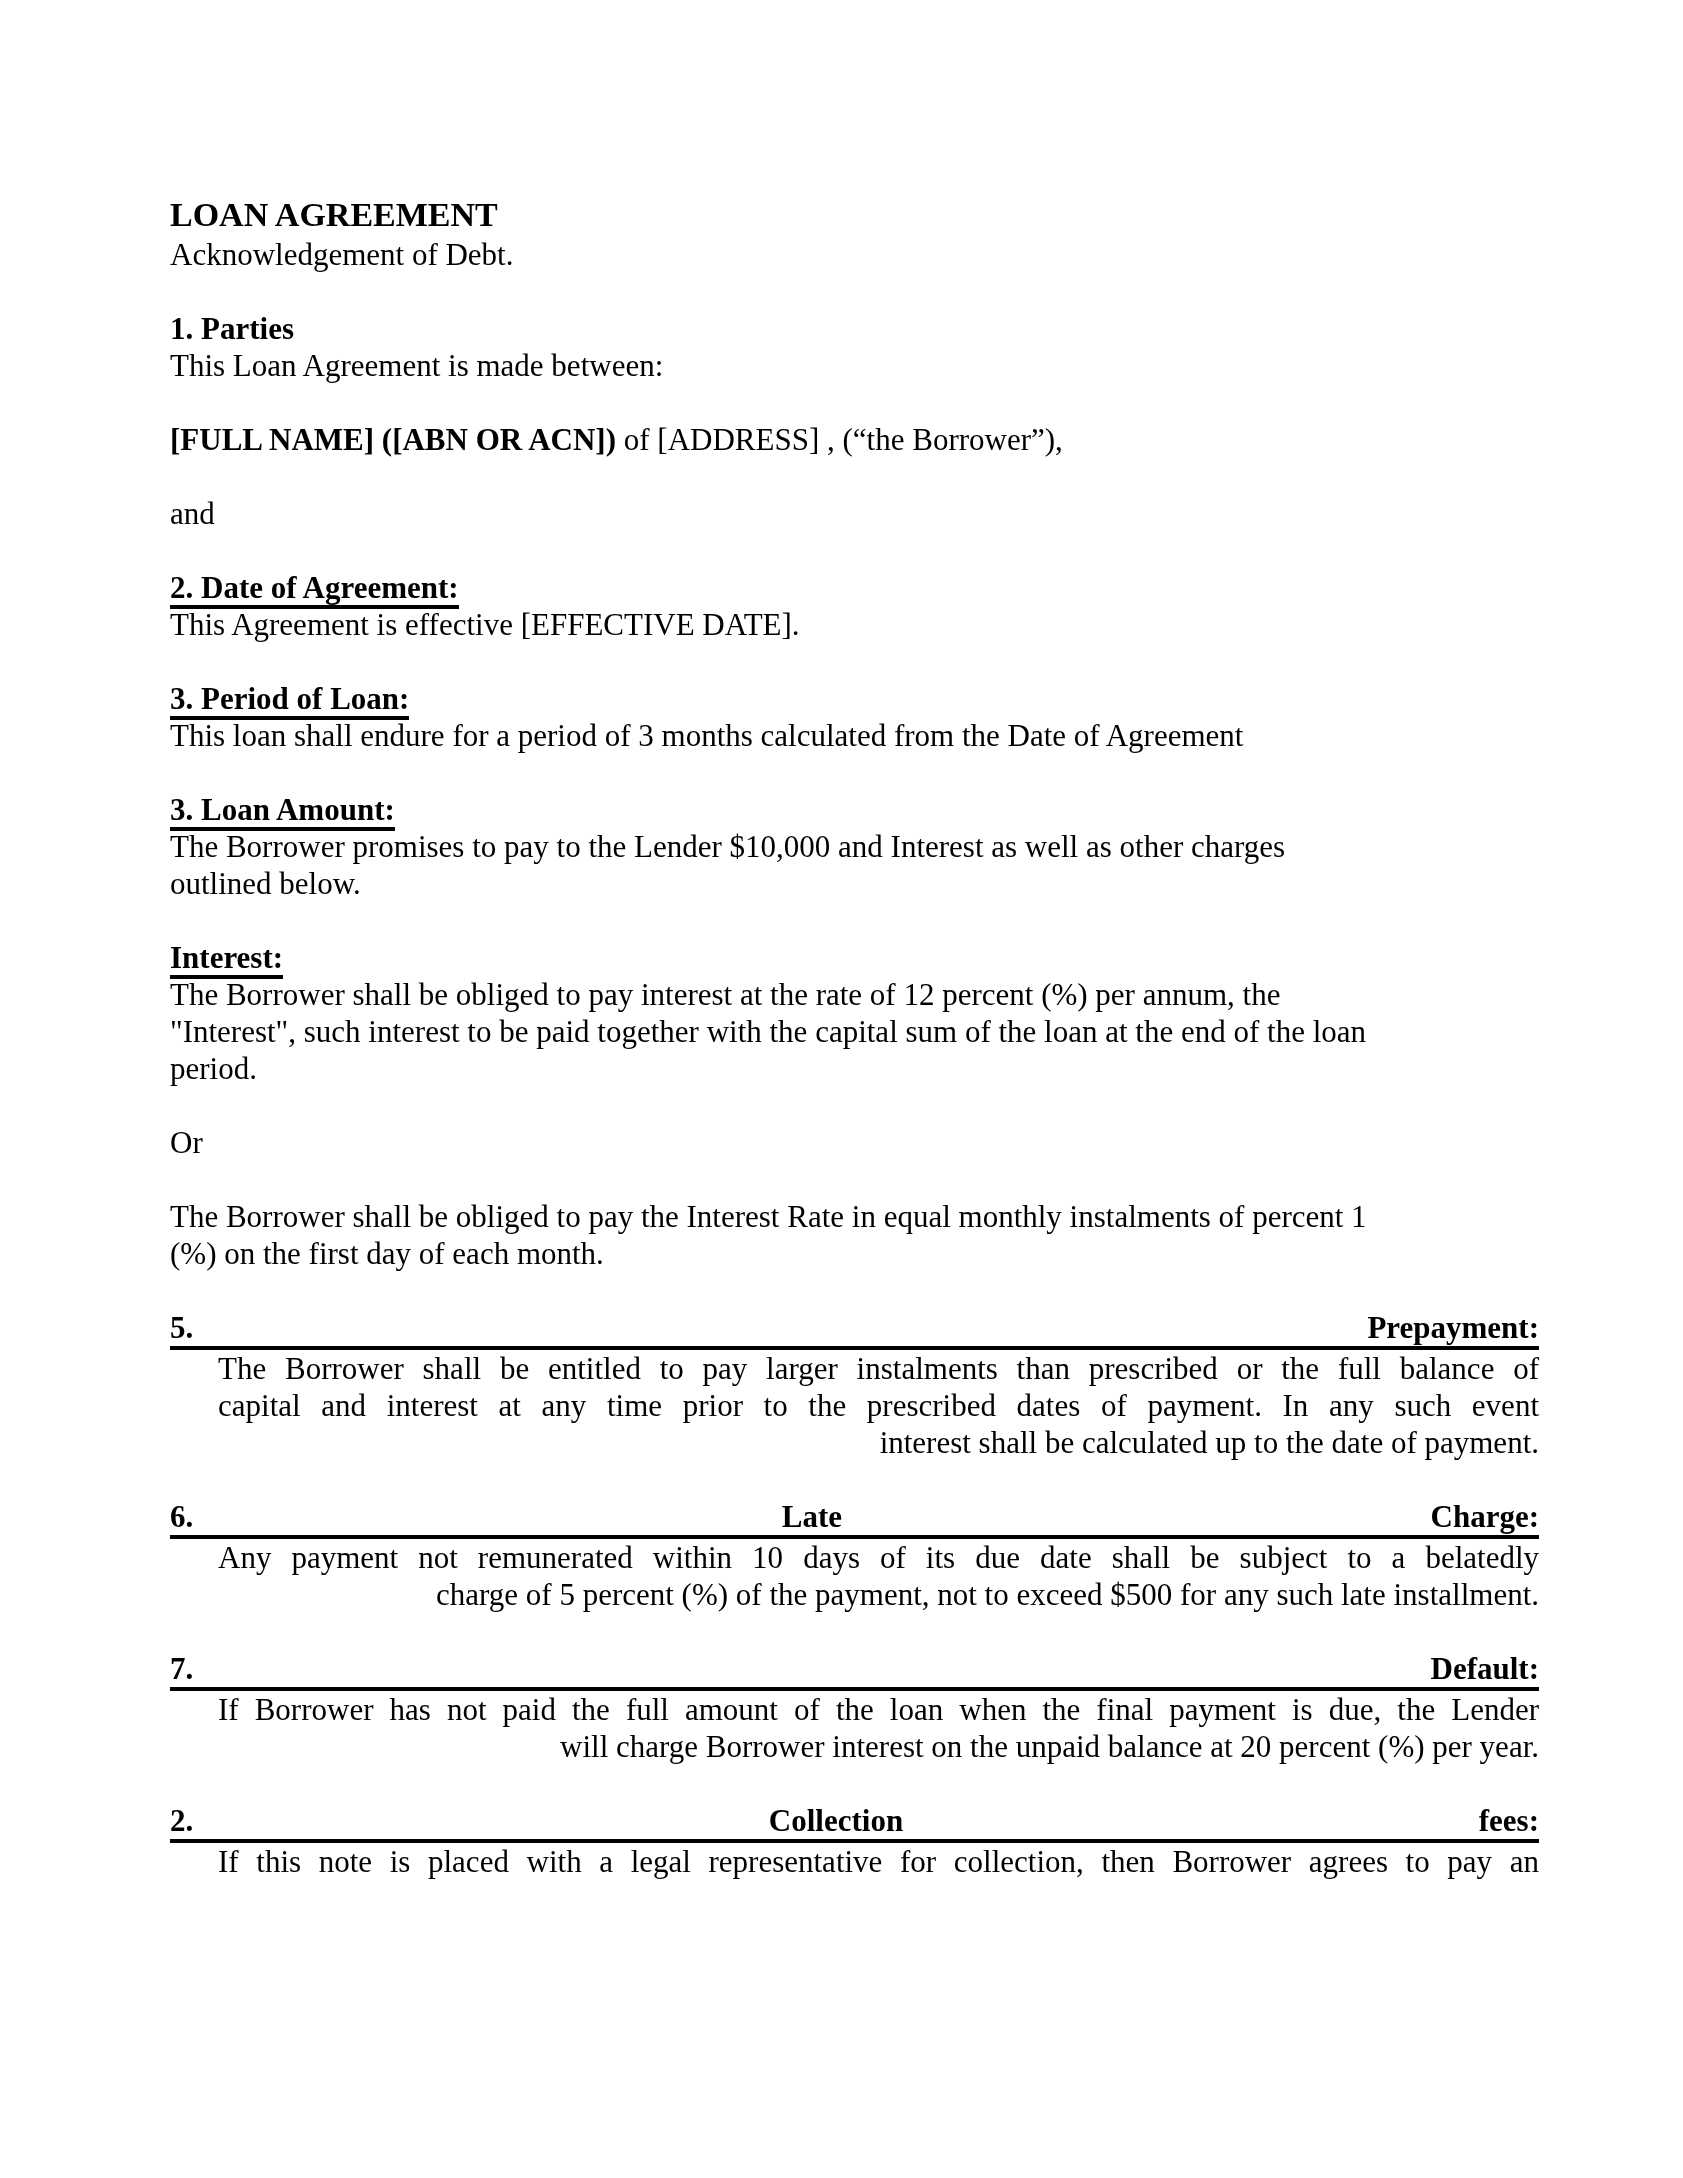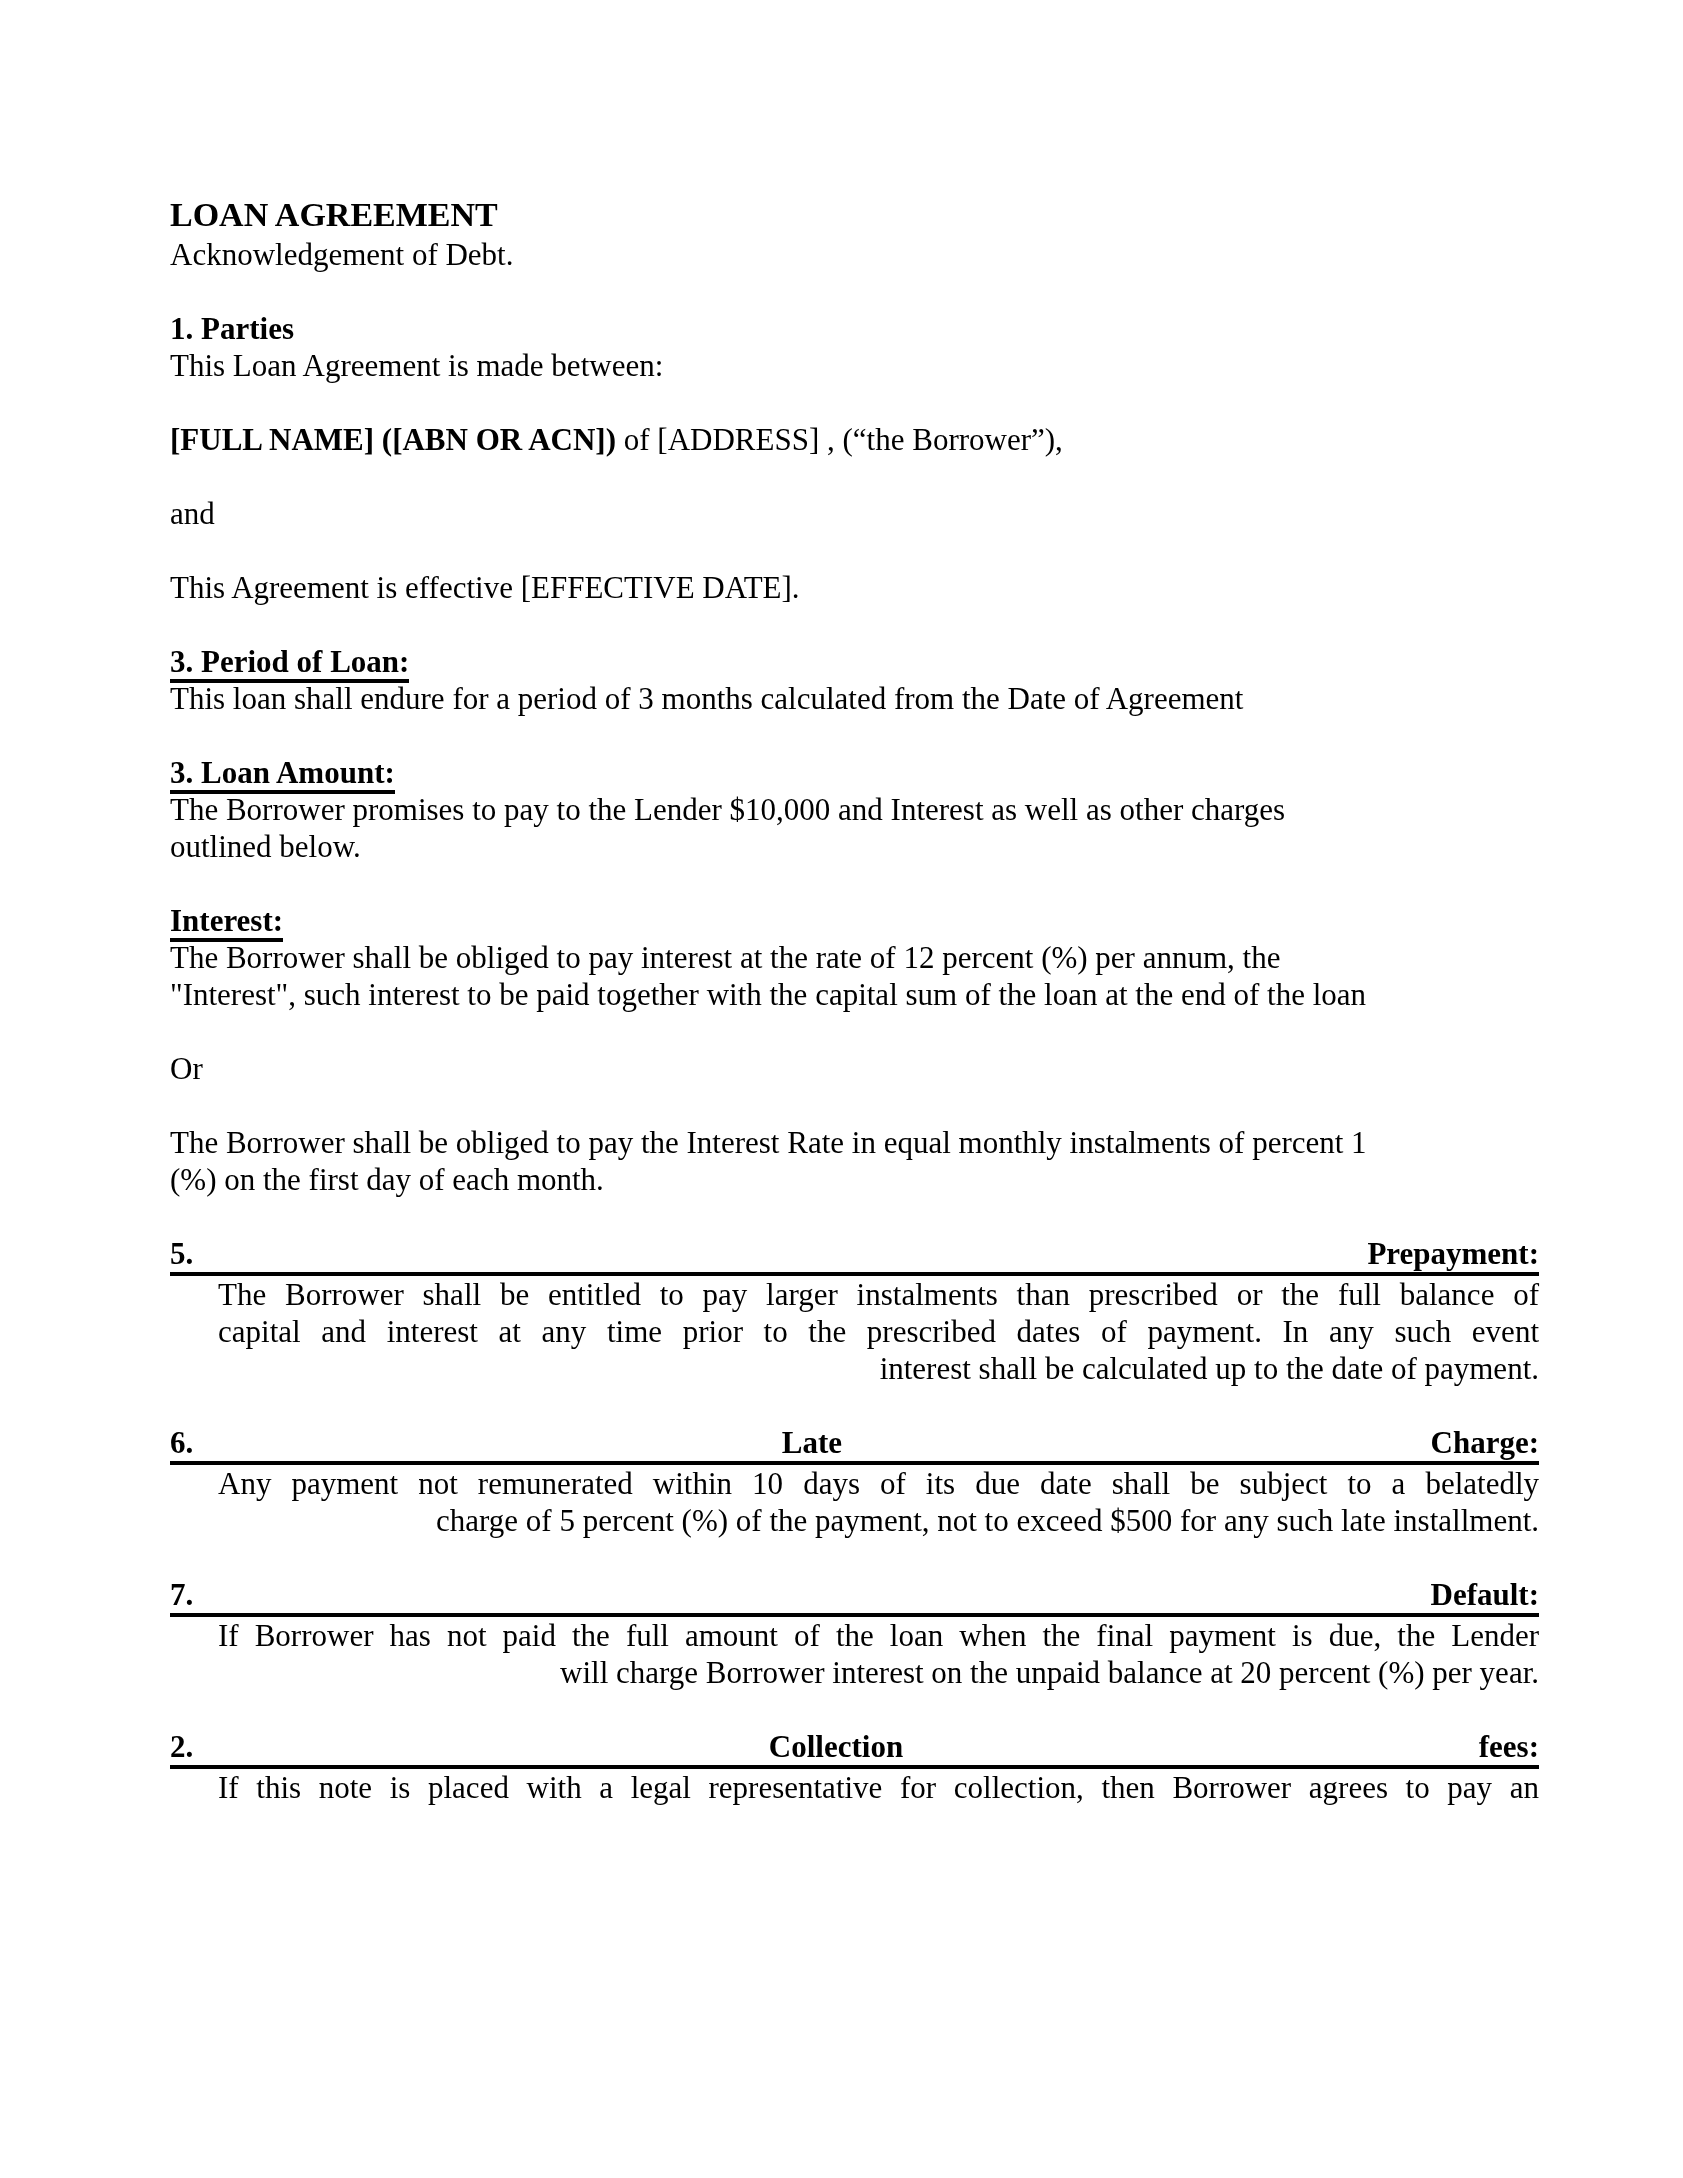--- a/index.html
+++ b/index.html
@@ -53,38 +53,40 @@
       <div class="b">1. Parties</div>
       <div>This Loan Agreement is made between:</div>
     </div>
 
     <div class="block"><span class="b">[FULL NAME] ([ABN OR ACN])</span><span> of [ADDRESS] , (“the Borrower”),</span></div>
 
     <div class="block">and</div>
 
 
     <div class="block">
+      <div class="b"><span class="ul">2. Date of Agreement:</span></div>
       <div>This Agreement is effective [EFFECTIVE DATE].</div>
     </div>
 
     <div class="block">
       <div class="b"><span class="ul">3. Period of Loan:</span></div>
       <div>This loan shall endure for a period of 3 months calculated from the Date of Agreement</div>
     </div>
 
     <div class="block">
       <div class="b"><span class="ul">3. Loan Amount:</span></div>
       <div>The Borrower promises to pay to the Lender $10,000 and Interest as well as other charges</div>
       <div>outlined below.</div>
     </div>
 
     <div class="block">
       <div class="b"><span class="ul">Interest:</span></div>
       <div>The Borrower shall be obliged to pay interest at the rate of 12 percent (%) per annum, the</div>
       <div>"Interest", such interest to be paid together with the capital sum of the loan at the end of the loan</div>
+      <div>period.</div>
     </div>
 
     <div class="block">Or</div>
 
     <div class="block">
       <div>The Borrower shall be obliged to pay the Interest Rate in equal monthly instalments of percent 1</div>
       <div>(%) on the first day of each month.</div>
     </div>
 
     <div class="block">

